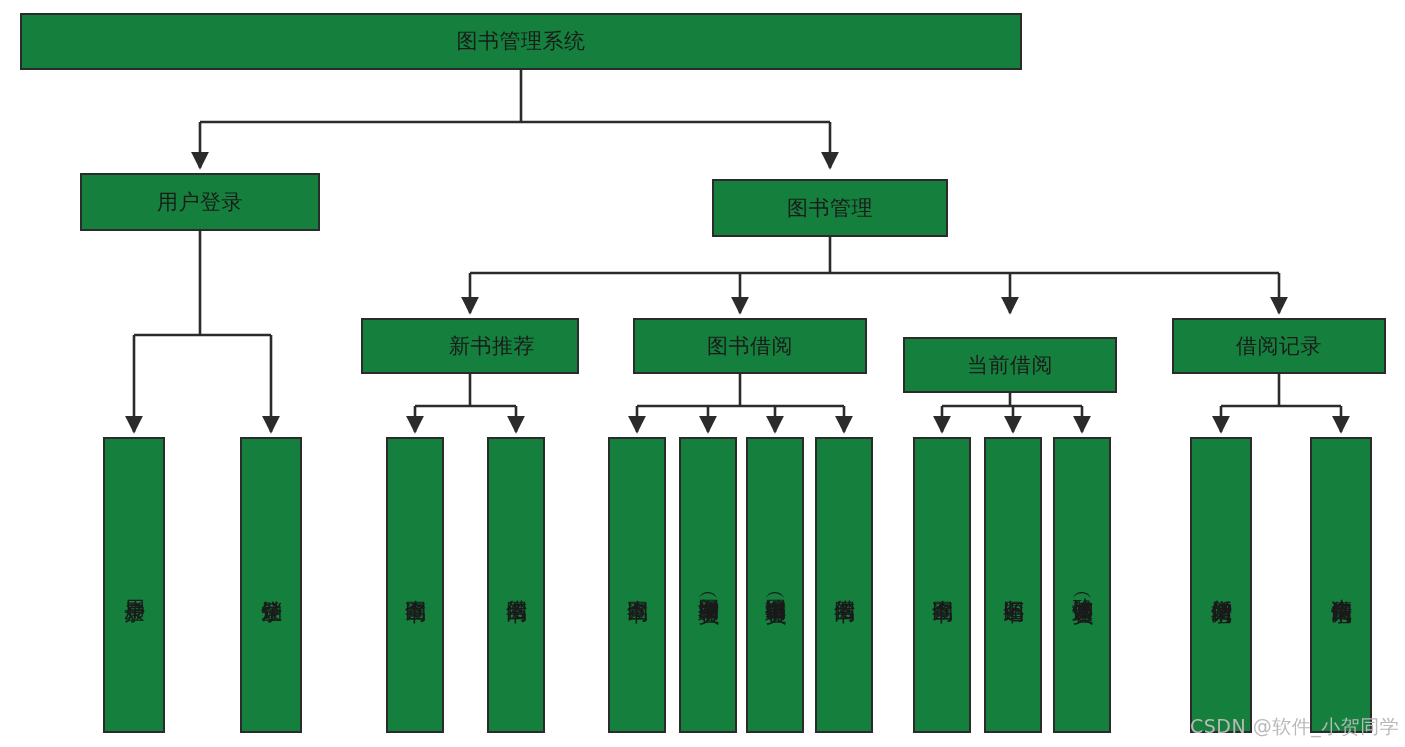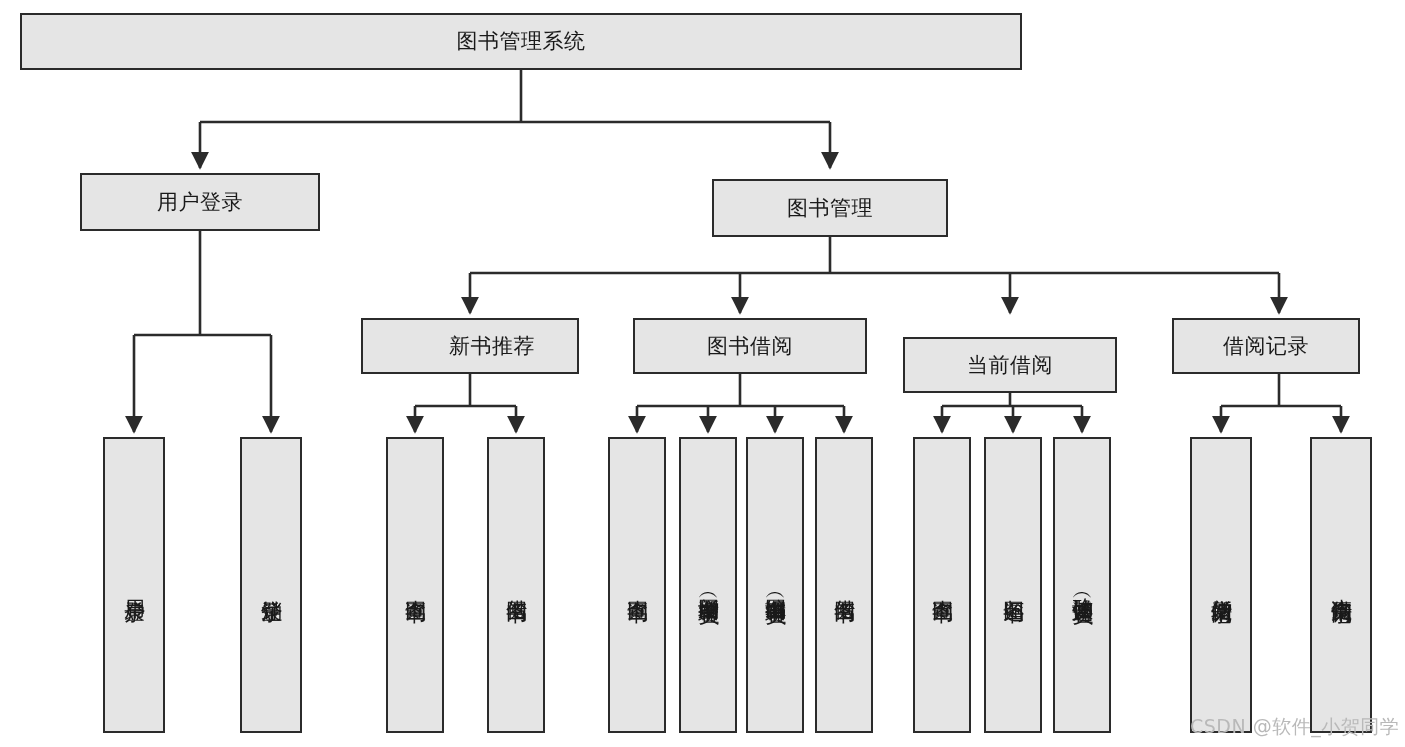--- a/index.html
+++ b/index.html
@@ -21,21 +21,21 @@
     position: absolute;
     left: 0;
     top: 0;
     width: 1405px;
     height: 747px;
     pointer-events: none;
   }
   .node {
     position: absolute;
     box-sizing: border-box;
-    background: #e5e5e5;
+    background: #15803d;
     border: 2px solid #2b2b2b;
     display: flex;
     align-items: center;
     justify-content: center;
     color: #1a1a1a;
   }
   .node .label {
     display: block;
     text-align: center;
     line-height: 1.18;
@@ -137,21 +137,21 @@
 
   <div class="node horiz" style="left: 361px; top: 318px; width: 218px; height: 56px; padding-left: 44px;">
     <span class="label">新书推荐</span>
   </div>
   <div class="node horiz" style="left: 633px; top: 318px; width: 234px; height: 56px;">
     <span class="label">图书借阅</span>
   </div>
   <div class="node horiz" style="left: 903px; top: 337px; width: 214px; height: 56px;">
     <span class="label">当前借阅</span>
   </div>
-  <div class="node horiz" style="left: 1172px; top: 318px; width: 188px; height: 56px;">
+  <div class="node horiz" style="left: 1172px; top: 318px; width: 214px; height: 56px;">
     <span class="label">借阅记录</span>
   </div>
 
   <div class="node vert" style="left: 103px; top: 437px; width: 62px; height: 296px;">
     <span class="label">用户登录</span>
   </div>
   <div class="node vert" style="left: 240px; top: 437px; width: 62px; height: 296px;">
     <span class="label">注销登录</span>
   </div>
   <div class="node vert" style="left: 386px; top: 437px; width: 58px; height: 296px;">

